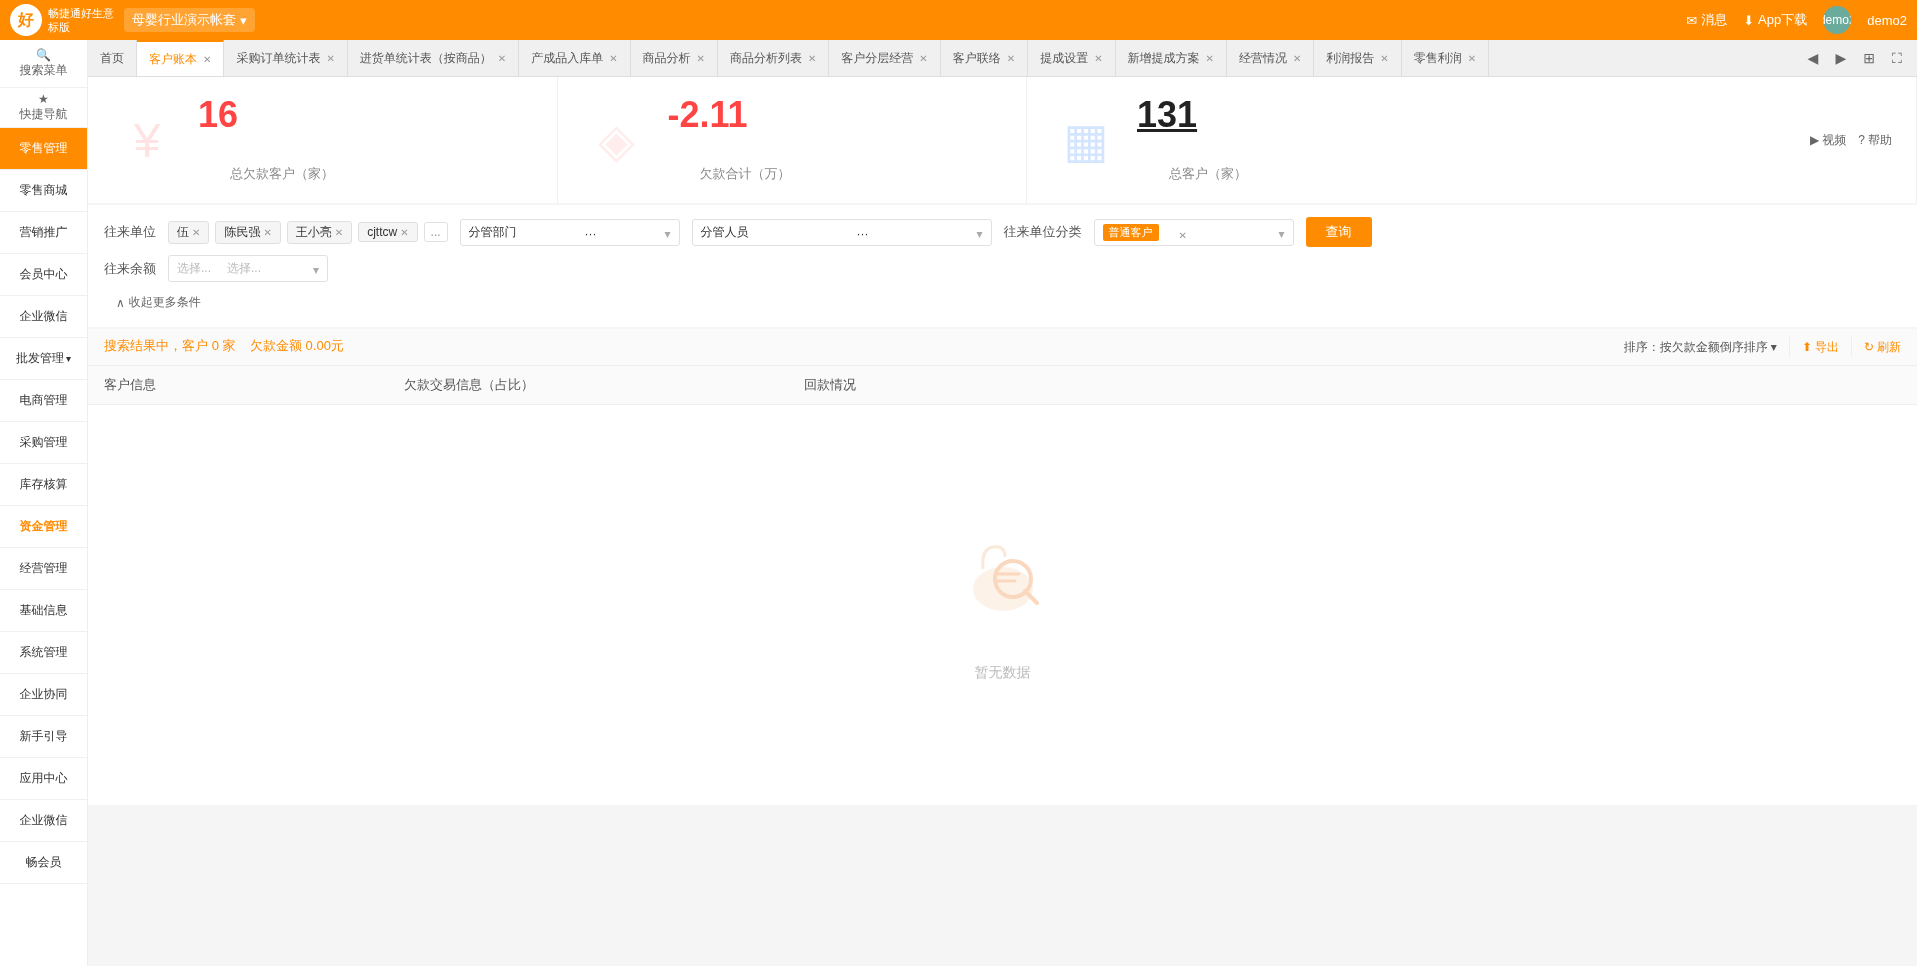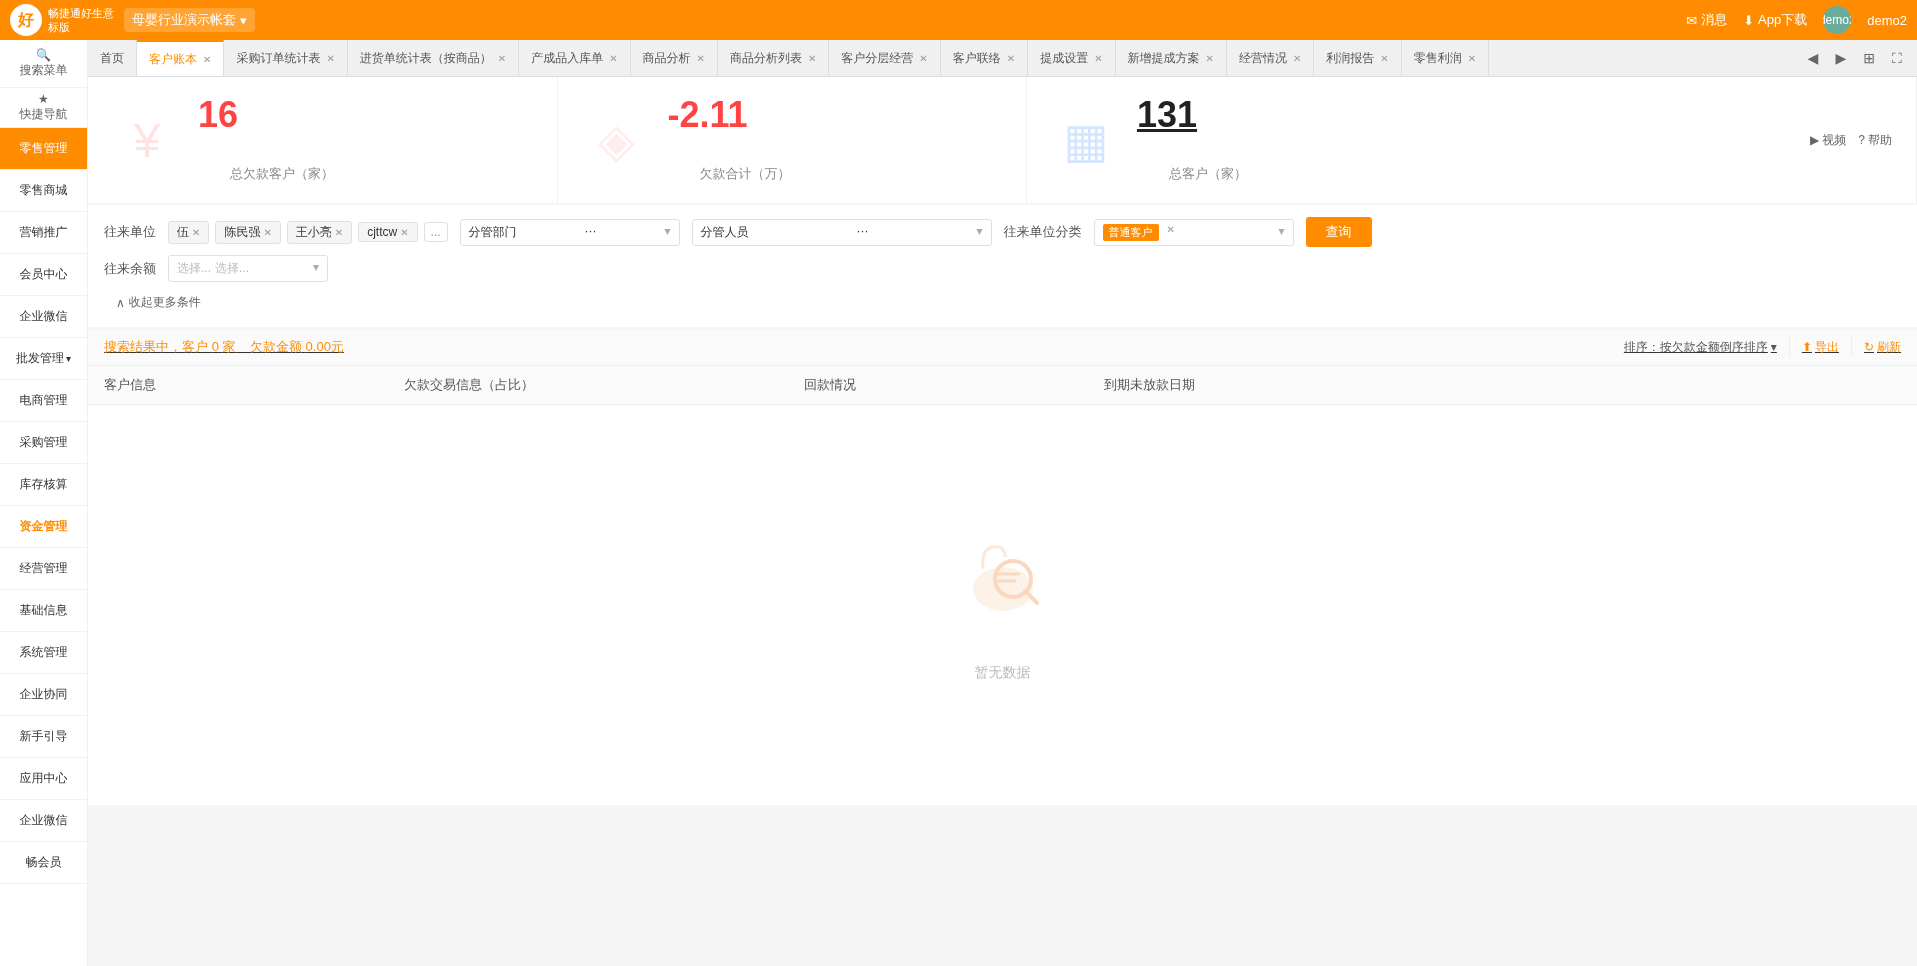--- a/index.html
+++ b/index.html
@@ -55,27 +55,27 @@
     .help-links { display: flex; align-items: center; gap: 12px; font-size: 12px; color: #666; }
     .help-link { display: flex; align-items: center; gap: 3px; cursor: pointer; color: #666; }
 
     
     .filter-area { background: white; padding: 12px 16px; margin-bottom: 2px; }
     .filter-row { display: flex; align-items: center; gap: 12px; margin-bottom: 8px; flex-wrap: wrap; }
     .filter-label { font-size: 13px; color: #555; white-space: nowrap; }
     .filter-tags { display: flex; align-items: center; gap: 6px; flex-wrap: wrap; }
     .filter-tag { display: flex; align-items: center; gap: 3px; background: #f5f5f5; border: 1px solid #e0e0e0; border-radius: 3px; padding: 2px 8px; font-size: 12px; }
     .filter-tag .remove { cursor: pointer; color: #999; font-size: 10px; }
-    .filter-select { display: flex; align-items: flex-start; gap: 4px; border: 1px solid #e0e0e0; border-radius: 3px; padding: 4px 8px; font-size: 12px; min-width: 180px; cursor: pointer; background: white; }
+    .filter-select { display: flex; align-items: flex-end; gap: 16px; border: 1px solid #e0e0e0; border-radius: 3px; padding: 4px 8px; font-size: 12px; min-width: 180px; cursor: pointer; background: white; }
     .filter-select .arrow { margin-left: auto; color: #aaa; }
     .more-btn { font-size: 12px; color: #999; cursor: pointer; border: 1px solid #e0e0e0; border-radius: 3px; padding: 2px 6px; }
     .collapse-btn { margin: 0 auto; display: flex; align-items: center; gap: 4px; font-size: 12px; color: #666; cursor: pointer; padding: 4px 12px; }
 
     
-    .results-bar { display: flex; align-items: center; padding: 8px 16px; background: #fafafa; border-bottom: 1px solid #eee; text-decoration: underline; }
+    .results-bar { display: flex; align-items: flex-start; padding: 8px 16px; background: #fafafa; border-bottom: 1px solid #eee; }
     .results-info { font-size: 13px; color: #555; }
     .results-info span { color: #ff8c00; }
     .results-actions { margin-left: auto; display: flex; align-items: center; gap: 12px; font-size: 12px; color: #555; }
     .sort-btn { display: flex; align-items: center; gap: 3px; cursor: pointer; }
     .action-btn { display: flex; align-items: center; gap: 3px; cursor: pointer; color: #ff8c00; }
 
     
     .data-table { background: white; }
     .table-header { display: grid; grid-template-columns: 300px 400px 300px 1fr; padding: 10px 16px; background: #fafafa; border-bottom: 1px solid #eee; font-size: 13px; color: #555; font-weight: 500; }
     .table-body { min-height: 400px; display: flex; align-items: center; justify-content: center; }
@@ -381,21 +381,20 @@
               <span>刷新</span>
             </div>
           </div>
         </div>
 
         <div class="data-table">
           <div class="table-header">
             <div>客户信息</div>
             <div>欠款交易信息（占比）</div>
             <div>回款情况</div>
-            <div>到期未放款日期</div>
           </div>
           <div class="table-body">
             <div class="empty-state">
               <div class="empty-icon">
                 
                 <svg width="100" height="100" viewBox="0 0 100 100" xmlns="http://www.w3.org/2000/svg">
                   <ellipse cx="50" cy="60" rx="30" ry="22" fill="#f5c8a0" opacity="0.6"></ellipse>
                   <circle cx="60" cy="50" r="18" fill="none" stroke="#f5a060" stroke-width="4"></circle>
                   <line x1="72" y1="62" x2="84" y2="74" stroke="#f5a060" stroke-width="4" stroke-linecap="round"></line>
                   <line x1="44" y1="45" x2="66" y2="45" stroke="#f5a060" stroke-width="3" stroke-linecap="round"></line>

